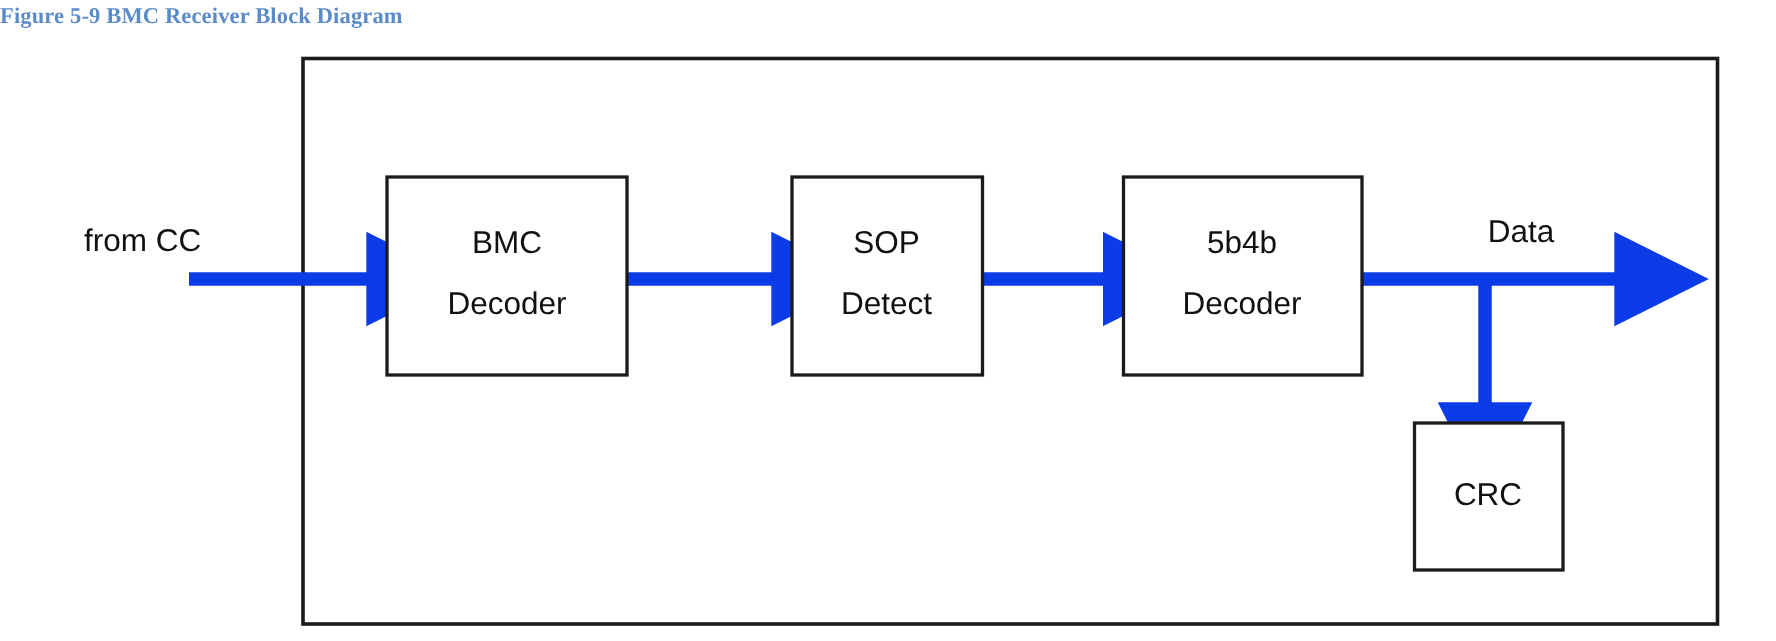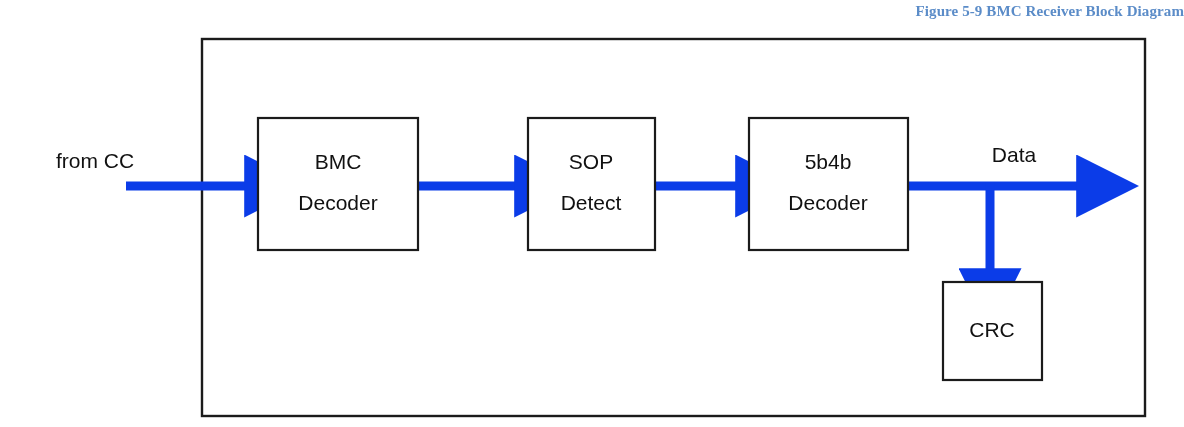--- a/index.html
+++ b/index.html
@@ -13,21 +13,21 @@
     height: 427px;
     background: #ffffff;
     overflow: hidden;
     font-family: "Liberation Sans", sans-serif;
   }
   #figure-title {
     position: absolute;
     left: 0;
     top: 0;
     width: 1184px;
-    text-align: right;
+    text-align: left;
     font-family: "Liberation Serif", serif;
     font-weight: bold;
     font-size: 15px;
     color: #5B8CC8;
     letter-spacing: 0.1px;
     line-height: 22px;
     white-space: nowrap;
   }
   #diagram-svg {
     position: absolute;

